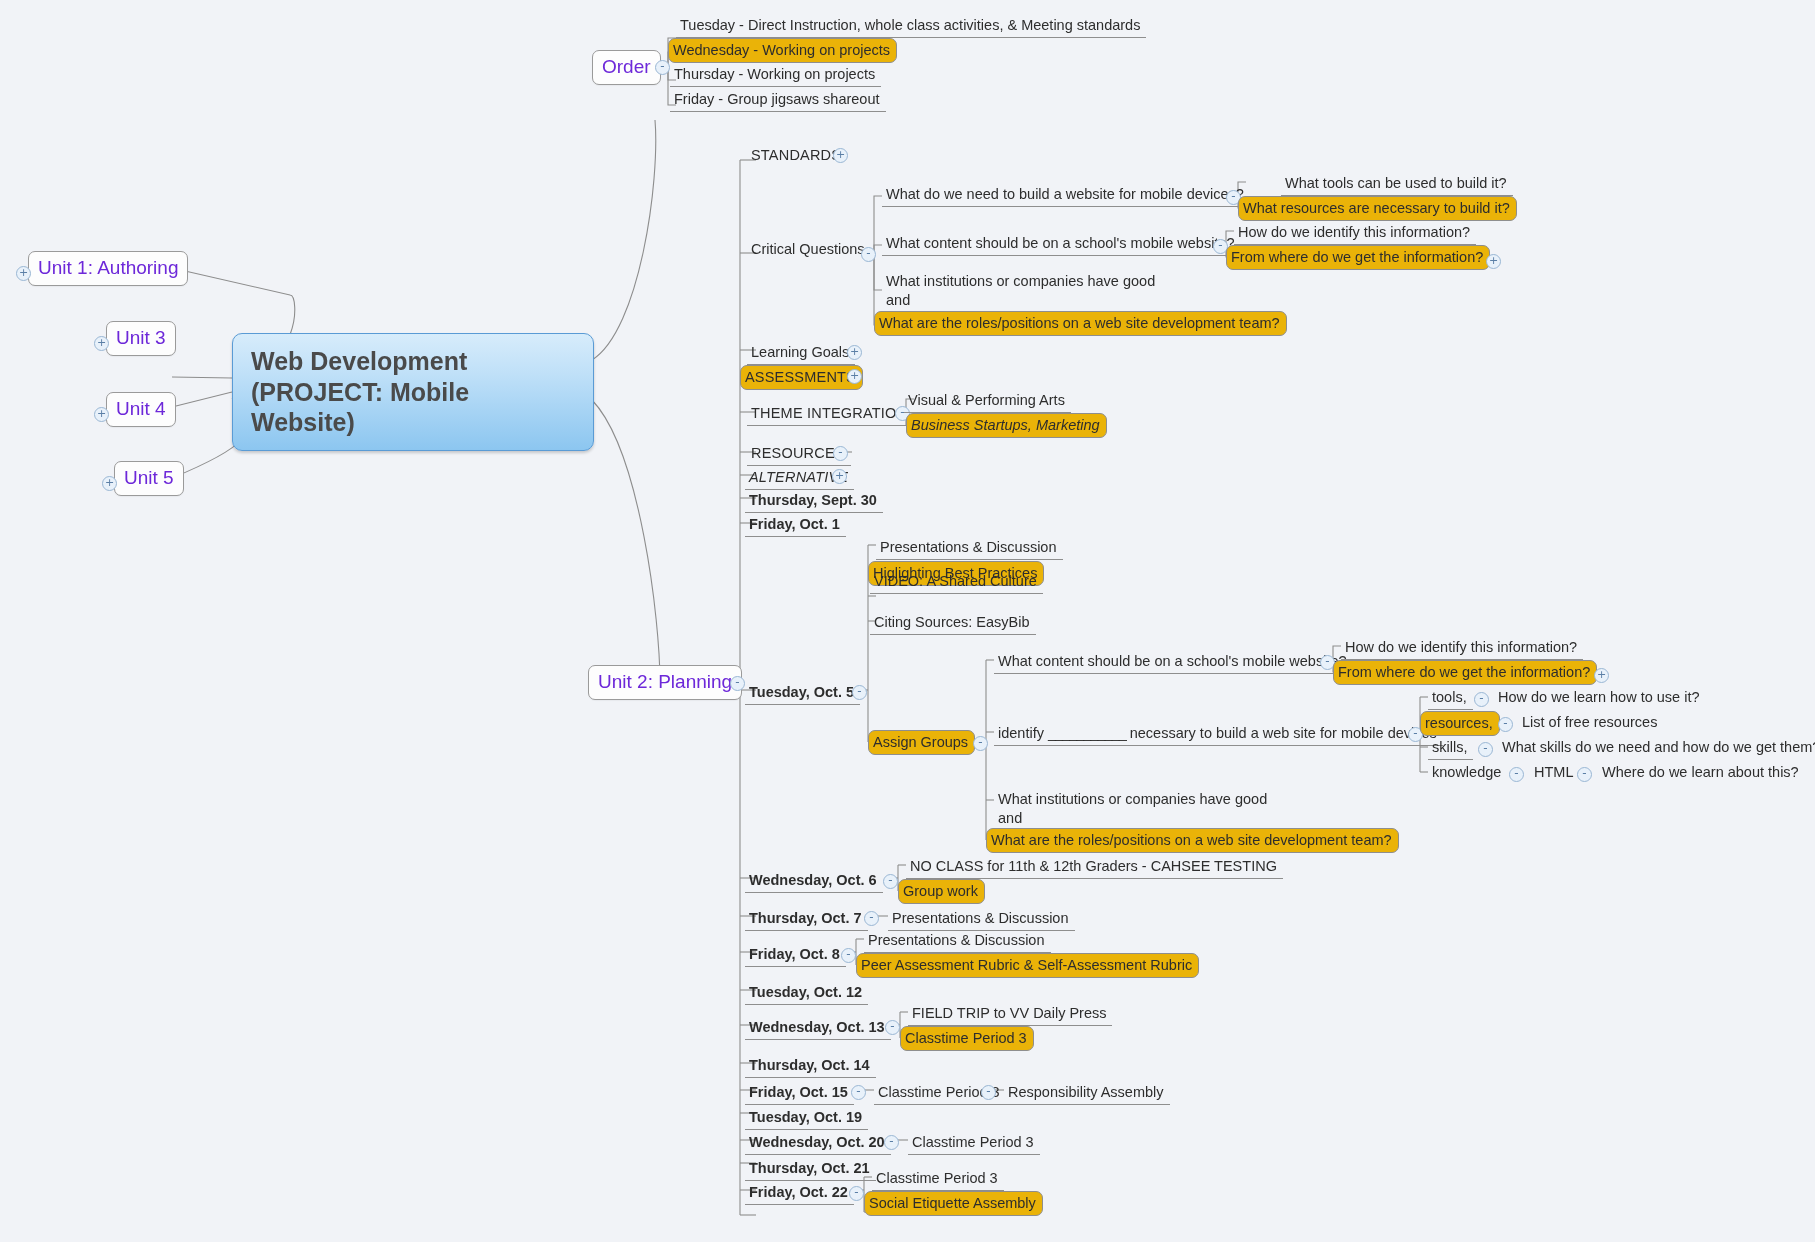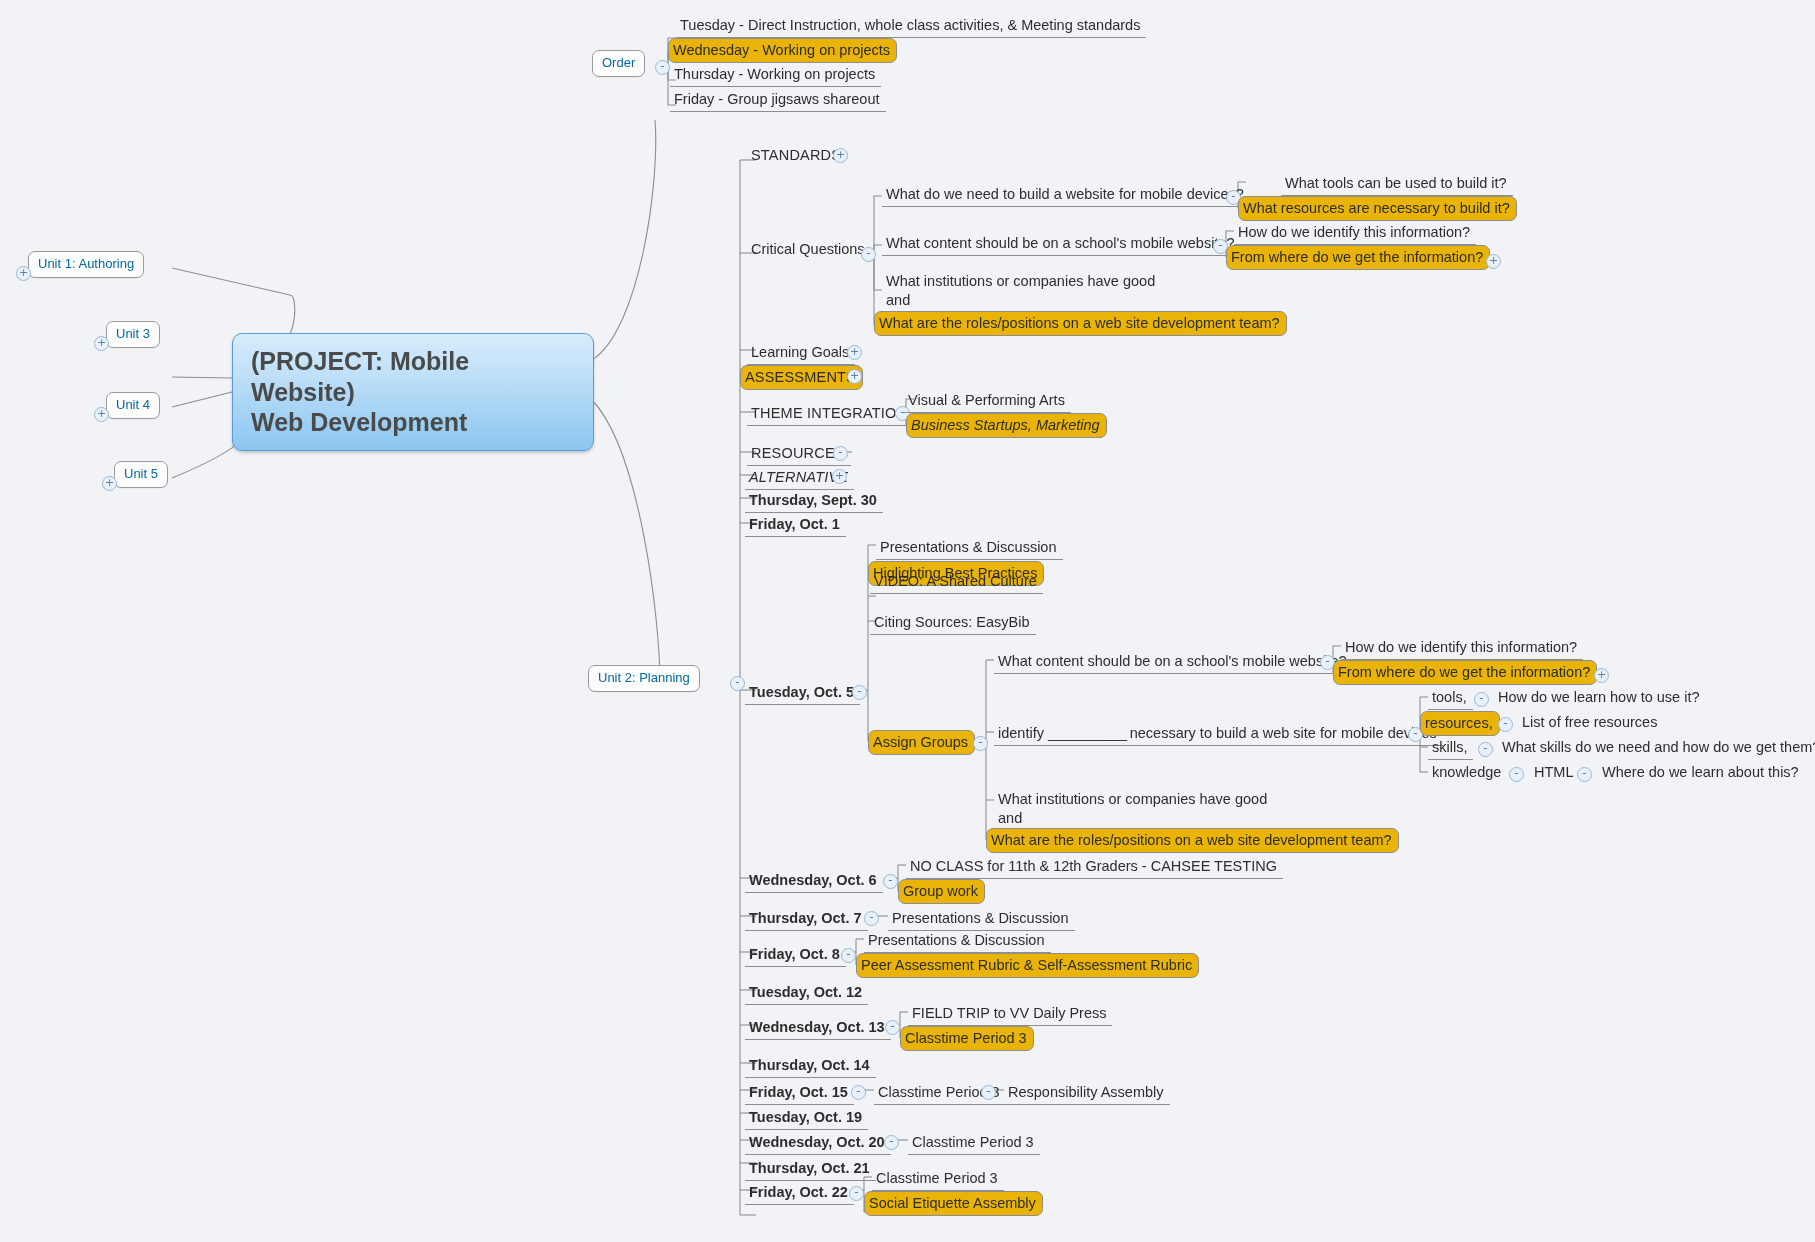--- a/index.html
+++ b/index.html
@@ -20,22 +20,22 @@
     white-space:nowrap;
     color:#2b2b2b;
     line-height:1.25;
   }
   
   .boxnode{
     border:1px solid #9a9a9a;
     border-radius:7px;
     background:#fdfdfd;
     padding:4px 9px 5px 9px;
-    font-size:13px;
-    color:#0369a1;
+    font-size:19px;
+    color:#6d28d9;
     box-shadow:0 1px 1px rgba(0,0,0,.04);
   }
   
   .ul{
     font-size:14.5px;
     padding:2px 6px 3px 4px;
     border-bottom:1px solid #8e8e8e;
     color:#2d2d2d;
     background:transparent;
   }
@@ -222,22 +222,22 @@
       <path d="M892,1140 L 908,1140"></path>
 
       <path d="M856,1190 L 864,1190"></path>
       <path d="M864,1177 L 864,1212"></path>
       <path d="M864,1177 L 872,1177"></path>
       <path d="M864,1212 L 872,1212"></path>
     </g>
   </svg>
 
   <div class="central" style="left:232px;top:333px;width:324px;">
+    <div>Web Development</div>
     <div>(PROJECT: Mobile Website)</div>
-    <div>Web Development</div>
   </div>
 
   <div class="node boxnode" style="left:28px;top:251px;">
     <span>Unit 1: Authoring</span>
   </div>
   <div class="exp" style="left:16px;top:266px;">+</div>
 
   <div class="node boxnode" style="left:106px;top:321px;">
     <span>Unit 3</span>
   </div>

